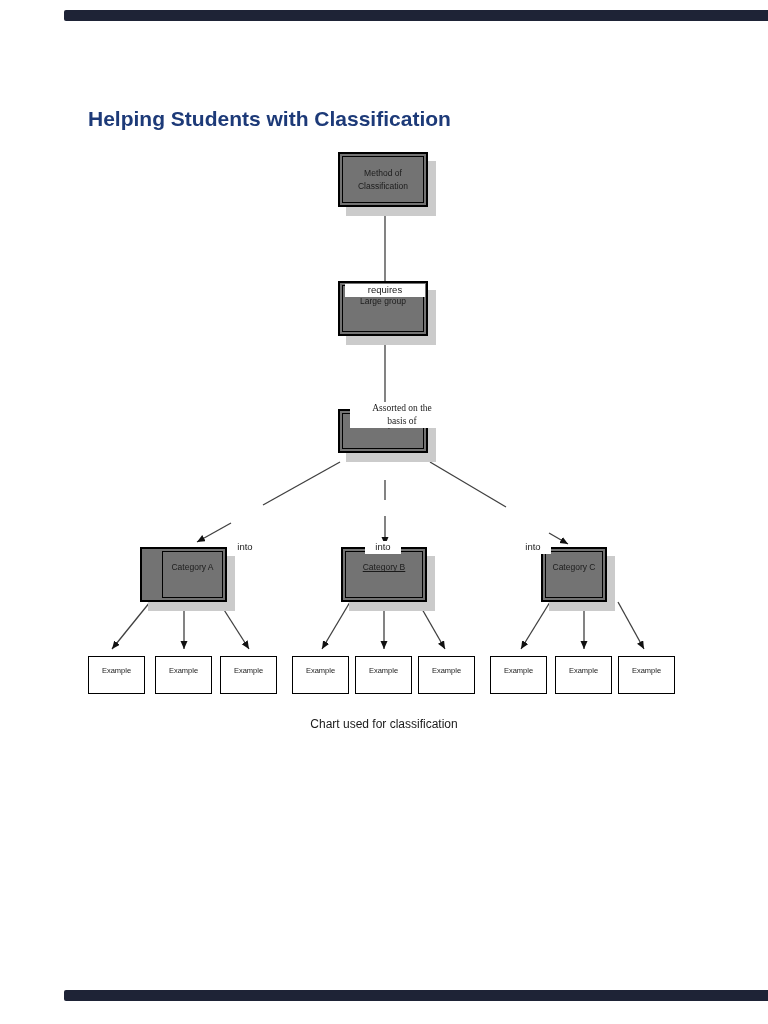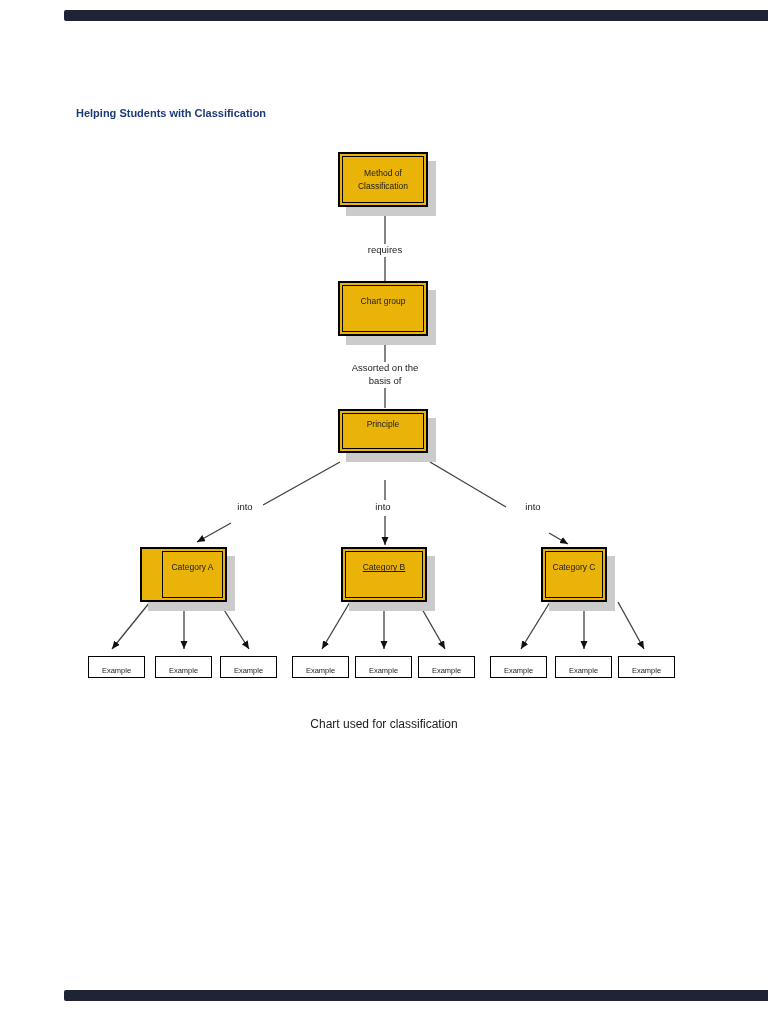--- a/index.html
+++ b/index.html
@@ -12,47 +12,47 @@
     overflow:hidden;
   }
   .page{position:absolute;inset:0;background:#fff;}
   .edge-bar{
     position:absolute;left:64px;width:704px;height:11px;
     border-radius:2px 0 0 2px;
   }
   .edge-bar.top{top:10px;}
   .edge-bar.bottom{top:990px;}
   .title{
-    position:absolute;left:76px;top:107px;
-    font-size:11px;font-weight:bold;letter-spacing:0px;
+    position:absolute;left:88px;top:107px;
+    font-size:21px;font-weight:bold;letter-spacing:0px;
     white-space:nowrap;
   }
   svg.wires{position:absolute;left:0;top:0;z-index:1;}
   .dbox{
-    position:absolute;z-index:2;background:#eab308;
+    position:absolute;z-index:2;background:#737373;
     border:2px solid #000;padding:2px;box-sizing:border-box;
     box-shadow:8px 9px 0 0 #cbcbcb;
   }
   .dbox .inner{
     border:1px solid #000;height:100%;box-sizing:border-box;
     display:flex;align-items:center;justify-content:center;
     text-align:center;font-size:8.5px;line-height:1.45;color:#1c1c1c;
   }
   .dbox.bias .inner{padding-bottom:14px;}
   .prewrap{white-space:pre-line;}
   .ebox{
     position:absolute;z-index:2;background:#fff;
     border:1.5px solid #000;box-sizing:border-box;
     display:flex;align-items:flex-start;justify-content:center;
     padding-top:9px;font-size:7.5px;color:#1c1c1c;
-    width:57px;height:22px;top:656px;
+    width:57px;height:38px;top:656px;
   }
   .elabel{
     position:absolute;z-index:3;background:#fff;
-    text-align:center;font-size:9.5px;line-height:1.35;color:#1a1a1a;
+    text-align:center;font-size:9.5px;line-height:1.35;color:#1a1a1a;margin-top:40px;
   }
   .caption{
     position:absolute;left:284px;top:717px;width:200px;z-index:2;
     text-align:center;font-size:12px;color:#1a1a1a;
   }
 </style>
 </head>
 <body>
 
 <div class="page">
@@ -96,21 +96,21 @@
       <path d="M618 602 L644 649" marker-end="url(#ah)"></path>
     </g>
   </svg>
 
   <div class="dbox" style="left:338px;top:152px;width:90px;height:55px;">
     <div class="inner prewrap">Method of
 Classification</div>
   </div>
 
   <div class="dbox bias" style="left:338px;top:281px;width:90px;height:55px;">
-    <div class="inner">Chart group</div>
+    <div class="inner">Large group</div>
   </div>
 
   <div class="dbox bias" style="left:338px;top:388px;width:90px;height:44px;margin-top:21px;">
     <div class="inner">Principle</div>
   </div>
 
   <div class="dbox bias" style="left:140px;top:547px;width:87px;height:55px;padding-left:20px;">
     <div class="inner">Category A</div>
   </div>
   <div class="dbox bias" style="left:341px;top:547px;width:86px;height:55px;text-decoration:underline;">
@@ -124,21 +124,21 @@
   <div class="ebox" style="left:155px;">Example</div>
   <div class="ebox" style="left:220px;">Example</div>
   <div class="ebox" style="left:292px;">Example</div>
   <div class="ebox" style="left:355px;">Example</div>
   <div class="ebox" style="left:418px;">Example</div>
   <div class="ebox" style="left:490px;">Example</div>
   <div class="ebox" style="left:555px;">Example</div>
   <div class="ebox" style="left:618px;">Example</div>
 
   <div class="elabel" style="left:345px;top:244px;width:80px;">requires</div>
-  <div class="elabel prewrap" style="left:333px;top:362px;width:104px;">Assorted on the
+  <div class="elabel prewrap" style="left:350px;top:362px;width:104px;font-family:Liberation Serif, serif;">Assorted on the
 basis of</div>
   <div class="elabel" style="left:227px;top:501px;width:36px;">into</div>
   <div class="elabel" style="left:365px;top:501px;width:36px;">into</div>
   <div class="elabel" style="left:515px;top:501px;width:36px;">into</div>
 
   <div class="caption">Chart used for classification</div>
 
 </div>
 
 </body></html>

